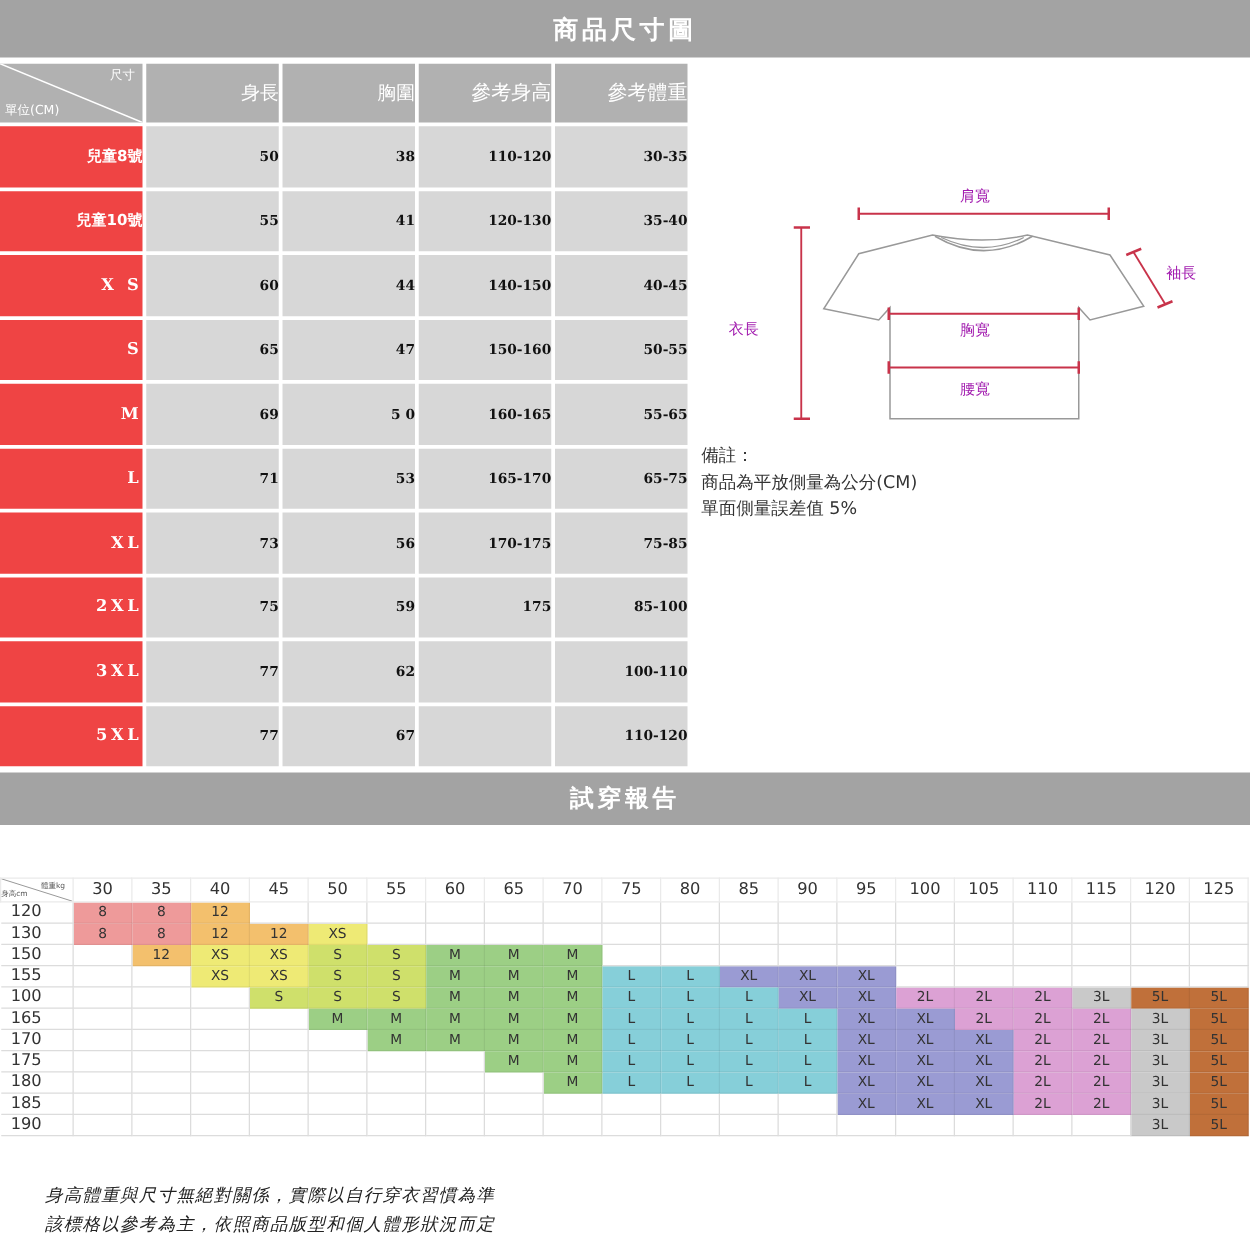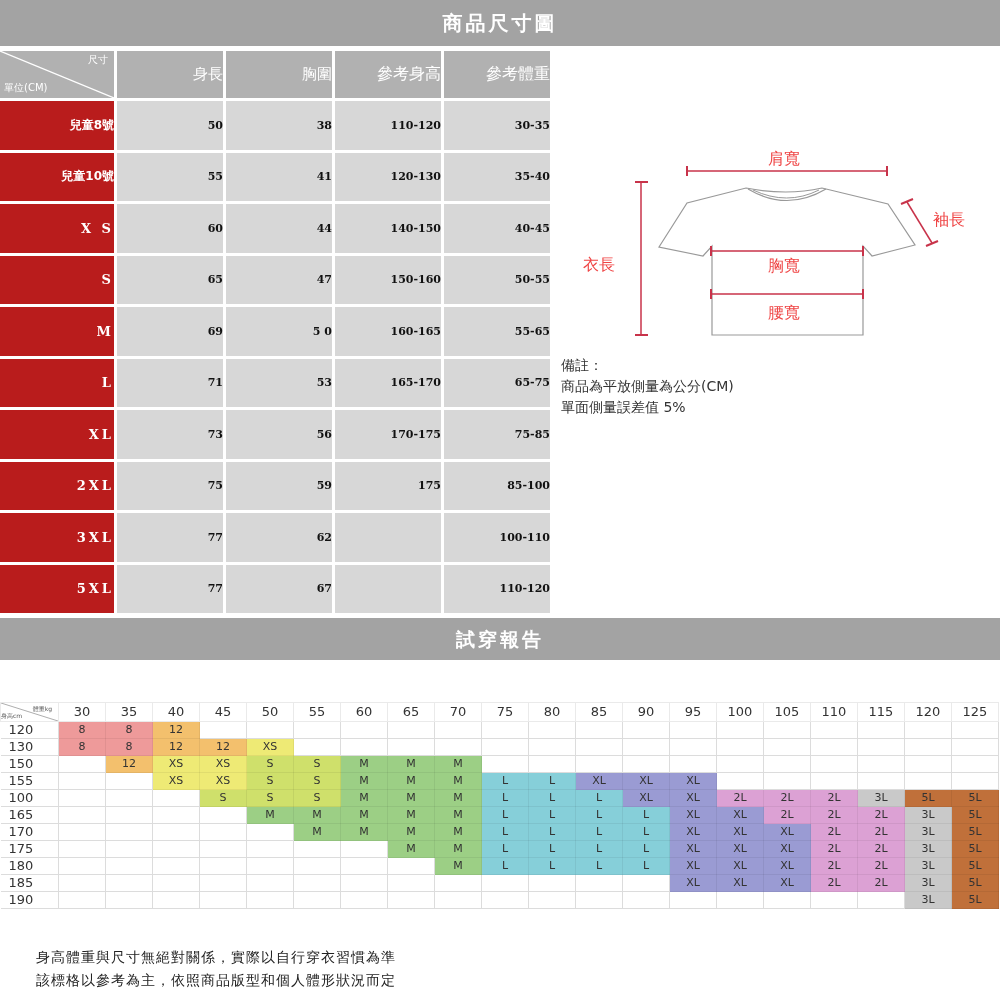--- a/index.html
+++ b/index.html
@@ -9,38 +9,38 @@
   #banner-fit { top: 618px; height: 42px; line-height: 42px; font-size: 19px; }
 
   
   #size-table { position: absolute; left: 0; top: 48px; border-collapse: separate; border-spacing: 3px; margin-left: -3px; }
   #size-table td { padding: 0; text-align: right; vertical-align: middle; }
   .th-cell { background: #b1b1b1; color: #fff; font-size: 15px; height: 47px; }
   .corner { position: relative; width: 114px; }
   .corner .top-lbl { position: absolute; right: 6px; top: 2px; font-size: 10px; color: #fff; }
   .corner .bot-lbl { position: absolute; left: 4px; bottom: 3px; font-size: 10px; color: #fff; }
   .corner svg { position: absolute; left: 0; top: 0; }
-  .rowhead { background: #b91c1c; color: #fff; font-size: 13px; font-weight: bold; letter-spacing: 3px; width: 114px; height: 48.5px; font-family: "DejaVu Serif", serif; }
+  .rowhead { background: #ef4444; color: #fff; font-size: 13px; font-weight: bold; letter-spacing: 3px; width: 114px; height: 48.5px; font-family: "DejaVu Serif", serif; }
   .cell { background: #d7d7d7; color: #111; font-size: 11px; font-weight: bold; height: 48.5px; font-family: "DejaVu Serif", serif; }
   .c1 { width: 106px; } .c2 { width: 106px; } .c3 { width: 106px; } .c4 { width: 106px; }
 
   
   #diagram { position: absolute; left: 560px; top: 140px; width: 440px; height: 210px; }
-  .dlabel { position: absolute; font-size: 16px; color: #ef4444; }
+  .dlabel { position: absolute; font-size: 12px; color: #a21caf; }
   #notes { position: absolute; left: 561px; top: 355px; font-size: 14px; color: #333; line-height: 21px; }
 
   
   #fit-chart { position: absolute; left: 0; top: 702px; border-collapse: collapse; font-size: 13px; color: #333; }
   #fit-chart td { border: 1px solid #dcdcdc; text-align: center; padding: 0; height: 16px; line-height: 16px; }
   #fit-chart td.hdr { height: 18px; font-size: 13px; border-color: #eaeaea; }
   #fit-chart td.rlab { width: 49px; text-align: left; padding-left: 8px; font-size: 13px; border-left: none; }
   #fit-chart td.wcol { width: 46px; font-size: 11px; }
   #fit-chart .corner2 { position: relative; width: 57px; }
 
-  #footer { position: absolute; left: 36px; top: 946px; font-size: 14px; color: #222; line-height: 23px; letter-spacing: 1px; }
+  #footer { position: absolute; left: 36px; top: 946px; font-size: 14px; color: #222; line-height: 23px; letter-spacing: 1px; font-style: italic; }
 </style>
 </head>
 <body>
 
 <div class="banner" id="banner-top">
   <span>商品尺寸圖</span>
 </div>
 
 <table id="size-table">
   <tbody>

